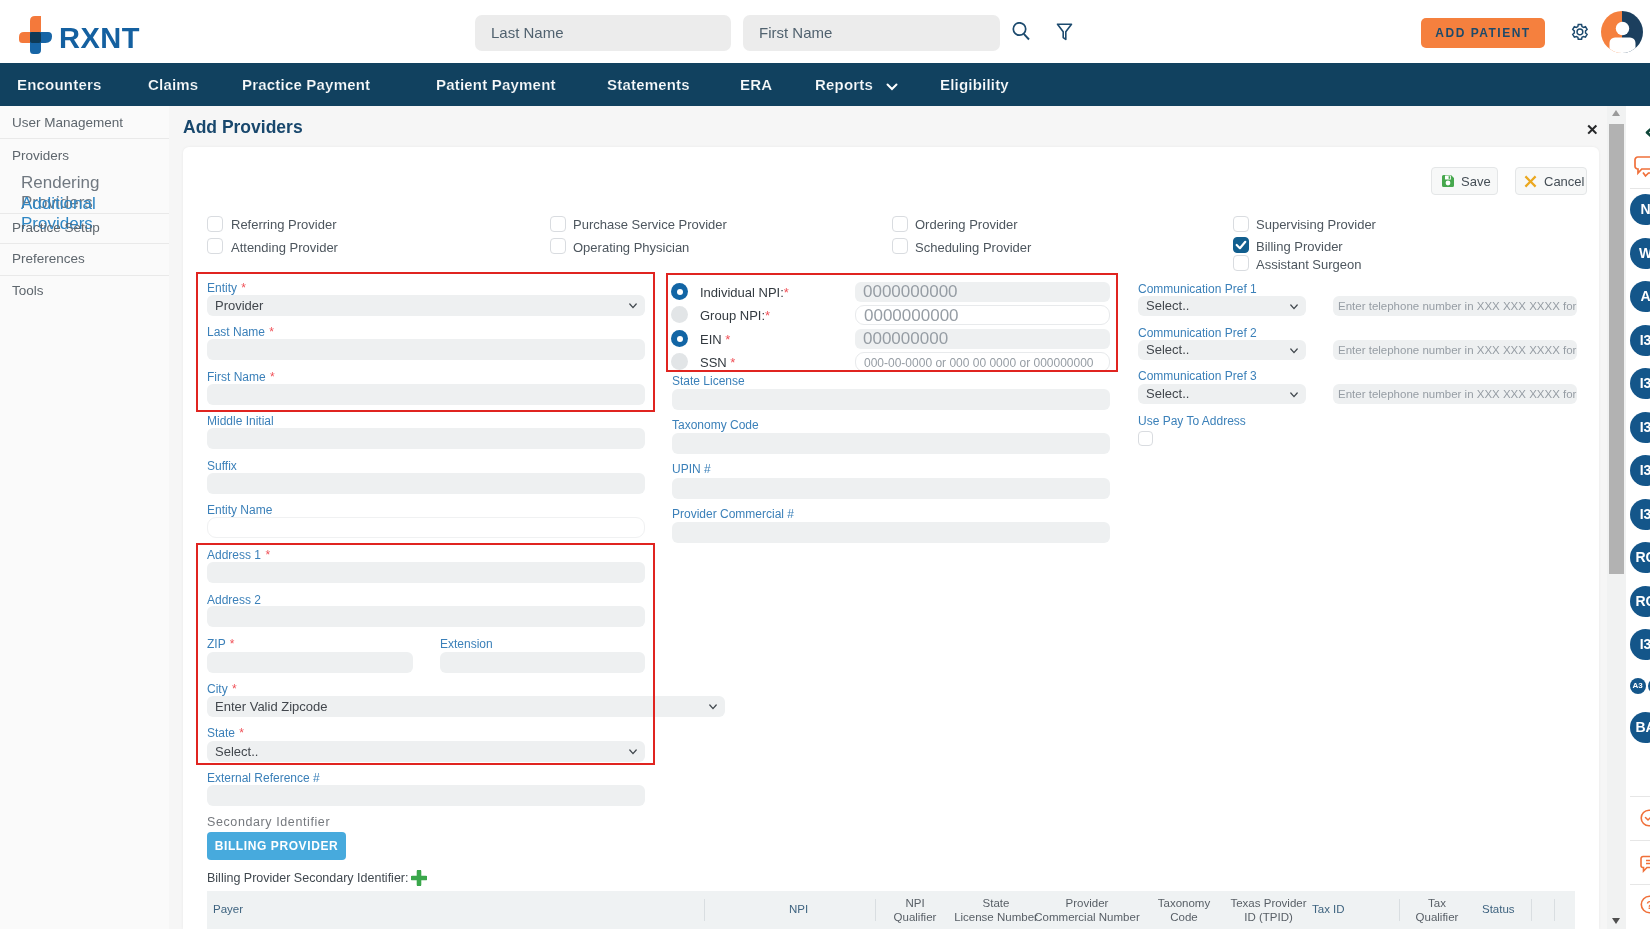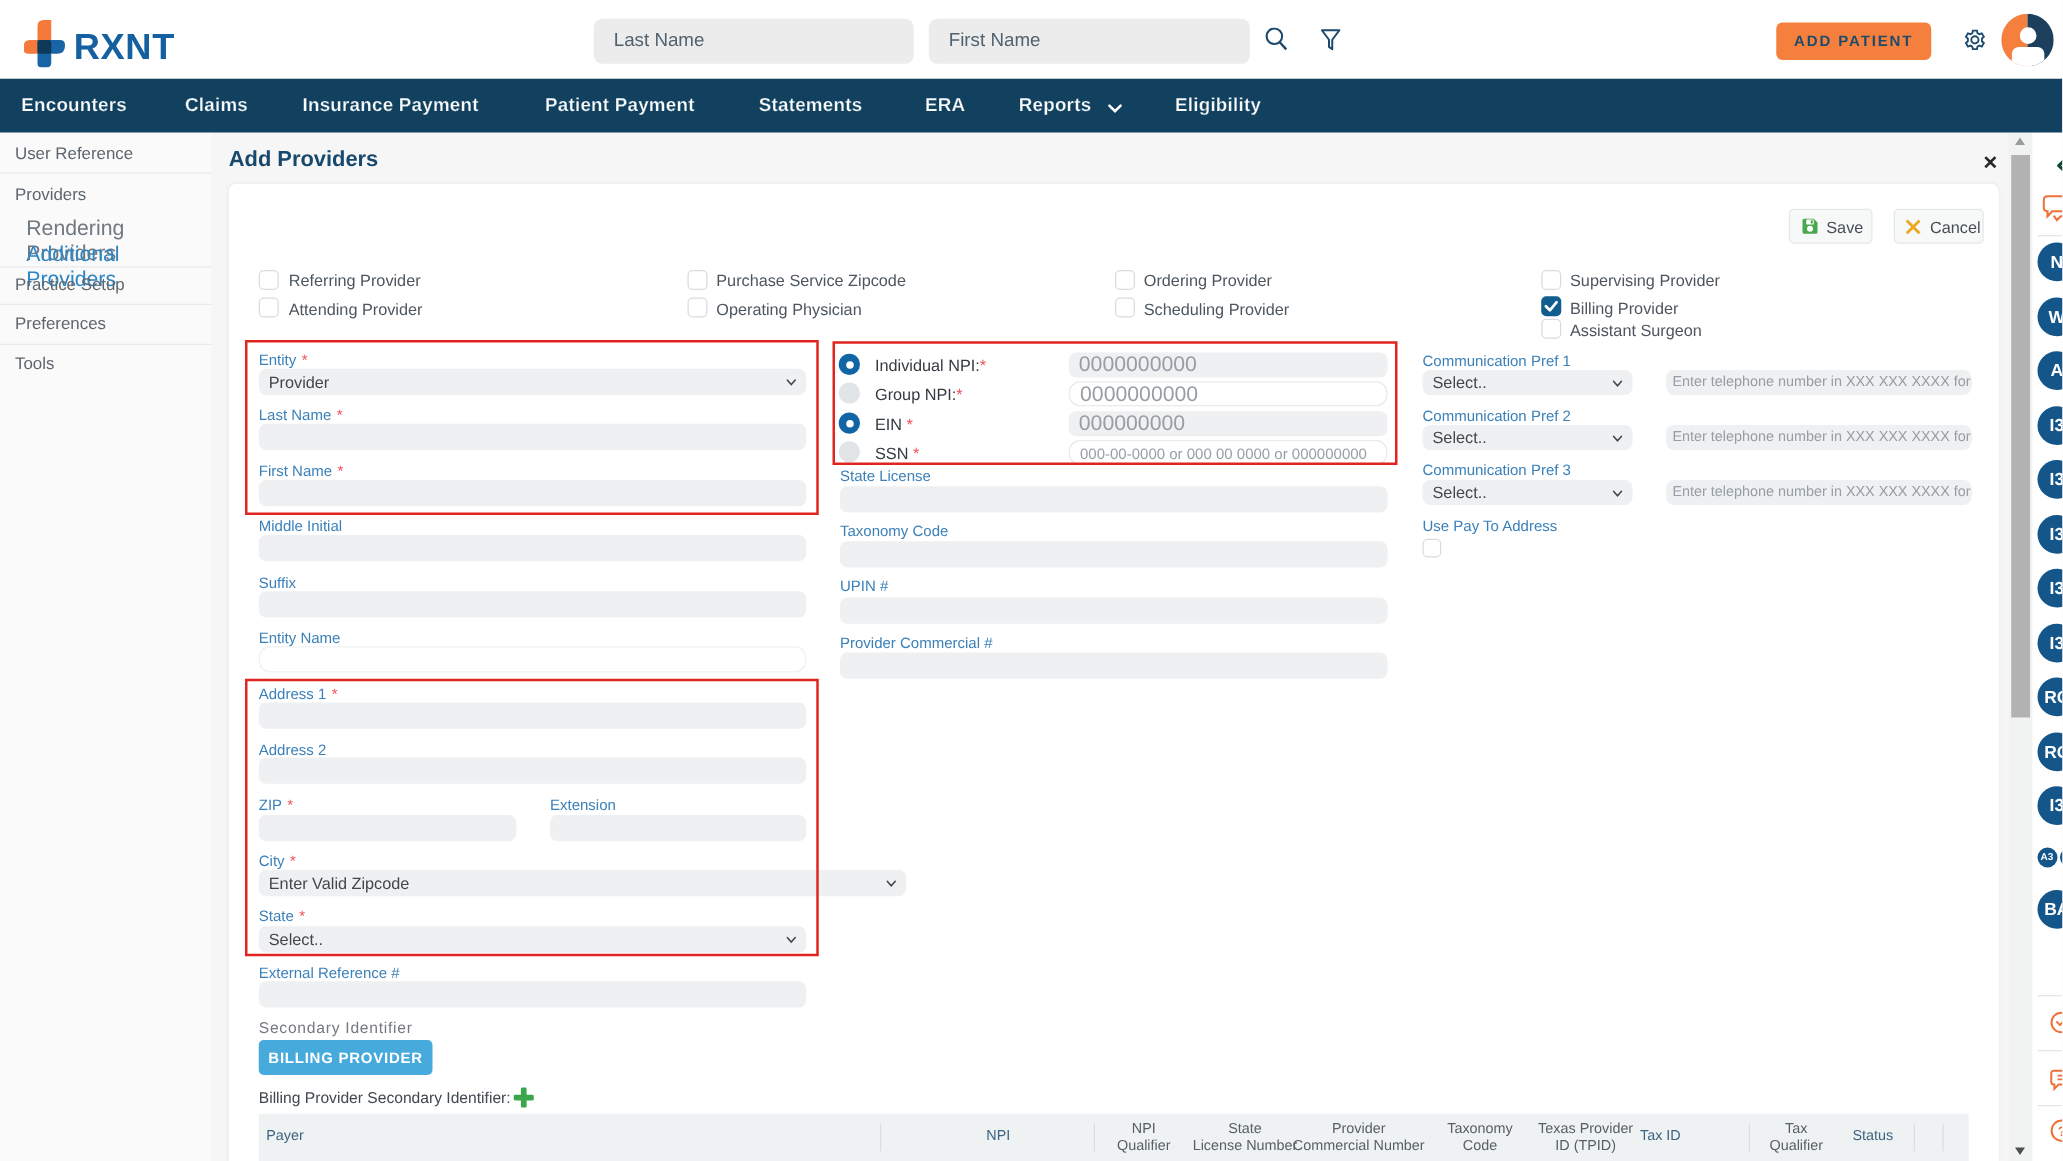--- a/index.html
+++ b/index.html
@@ -107,33 +107,33 @@
         <rect x="21" y="0" width="21" height="42" fill="#1c3f5e"></rect>
         <circle cx="21.5" cy="17.5" r="6.7" fill="#fff"></circle>
         <path d="M8.5 42 v-10 a5.5 5.5 0 0 1 5.5-5.5 h15 a5.5 5.5 0 0 1 5.5 5.5 v10 z" fill="#fff"></path>
       </g>
     </svg>
   </div>
 
   <div class="nav">
     <span style="left:17px;">Encounters</span>
     <span style="left:148px;">Claims</span>
-    <span style="left:242px;">Insurance Payment</span>
+    <span style="left:242px;">Practice Payment</span>
     <span style="left:436px;">Patient Payment</span>
     <span style="left:607px;">Statements</span>
     <span style="left:740px;">ERA</span>
     <span style="left:815px;">Reports</span>
     <svg style="position:absolute; left:886px; top:20px;" width="12" height="8" viewBox="0 0 12 8">
         <path d="M1.5 1.5 L6 6 L10.5 1.5" fill="none" stroke="#fff" stroke-width="2" stroke-linecap="round"></path>
       </svg>
     <span style="left:940px;">Eligibility</span>
   </div>
 
   <div class="sidebar">
-    <span class="snav" style="top:9px;">User Reference</span>
+    <span class="snav" style="top:9px;">User Management</span>
     <div class="sdiv" style="top:32px;"></div>
     <span class="snav" style="top:42px;">Providers</span>
     <span class="snav2" style="top:67px;">Rendering Providers</span>
     <span class="snav2" style="top:88px; color:#2e86c4;">Additional Providers</span>
     <div class="sdiv" style="top:107px;"></div>
     <span class="snav" style="top:114px;">Practice Setup</span>
     <div class="sdiv" style="top:137px;"></div>
     <span class="snav" style="top:145px;">Preferences</span>
     <div class="sdiv" style="top:169px;"></div>
     <span class="snav" style="top:177px;">Tools</span>
@@ -157,21 +157,21 @@
         <path d="M2.2 0.6 L6.5 4.9 L10.8 0.6 L12.4 2.2 L8.1 6.5 L12.4 10.8 L10.8 12.4 L6.5 8.1 L2.2 12.4 L0.6 10.8 L4.9 6.5 L0.6 2.2 z" fill="#eba820"></path>
       </svg>
     <span class="lbl" style="left:28px;">Cancel</span>
   </div>
 
   <div class="cb" style="left:207px; top:216px;"></div>
     <span class="cblabel" style="left:231px; top:217px;">Referring Provider</span>
   <div class="cb" style="left:207px; top:238px;"></div>
     <span class="cblabel" style="left:231px; top:240px;">Attending Provider</span>
   <div class="cb" style="left:550px; top:216px;"></div>
-    <span class="cblabel" style="left:573px; top:217px;">Purchase Service Zipcode</span>
+    <span class="cblabel" style="left:573px; top:217px;">Purchase Service Provider</span>
   <div class="cb" style="left:550px; top:238px;"></div>
     <span class="cblabel" style="left:573px; top:240px;">Operating Physician</span>
   <div class="cb" style="left:892px; top:216px;"></div>
     <span class="cblabel" style="left:915px; top:217px;">Ordering Provider</span>
   <div class="cb" style="left:892px; top:238px;"></div>
     <span class="cblabel" style="left:915px; top:240px;">Scheduling Provider</span>
   <div class="cb" style="left:1233px; top:216px;"></div>
     <span class="cblabel" style="left:1256px; top:217px;">Supervising Provider</span>
   <div class="cb checked" style="left:1233px; top:237px;">
       <svg width="14" height="14" viewBox="0 0 13 13" style="position:absolute;left:0px;top:0px;">

